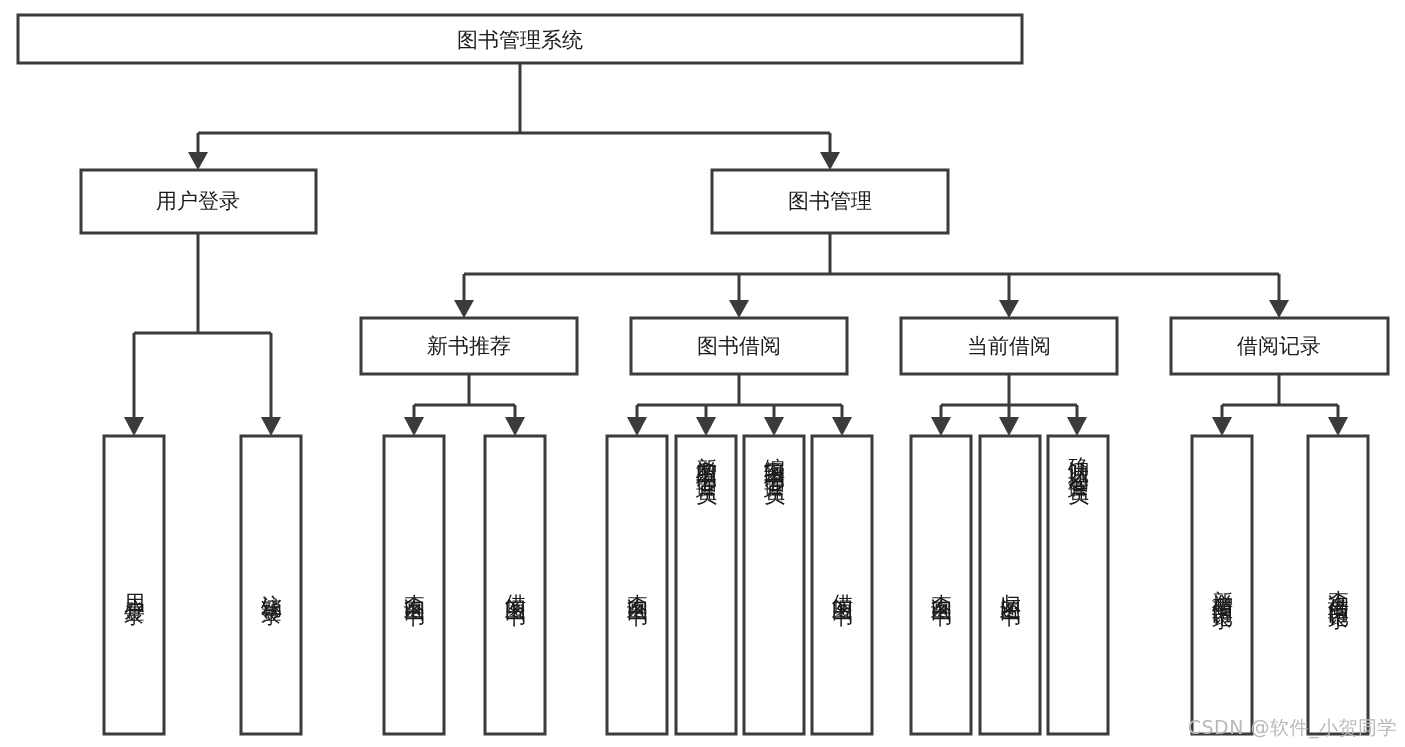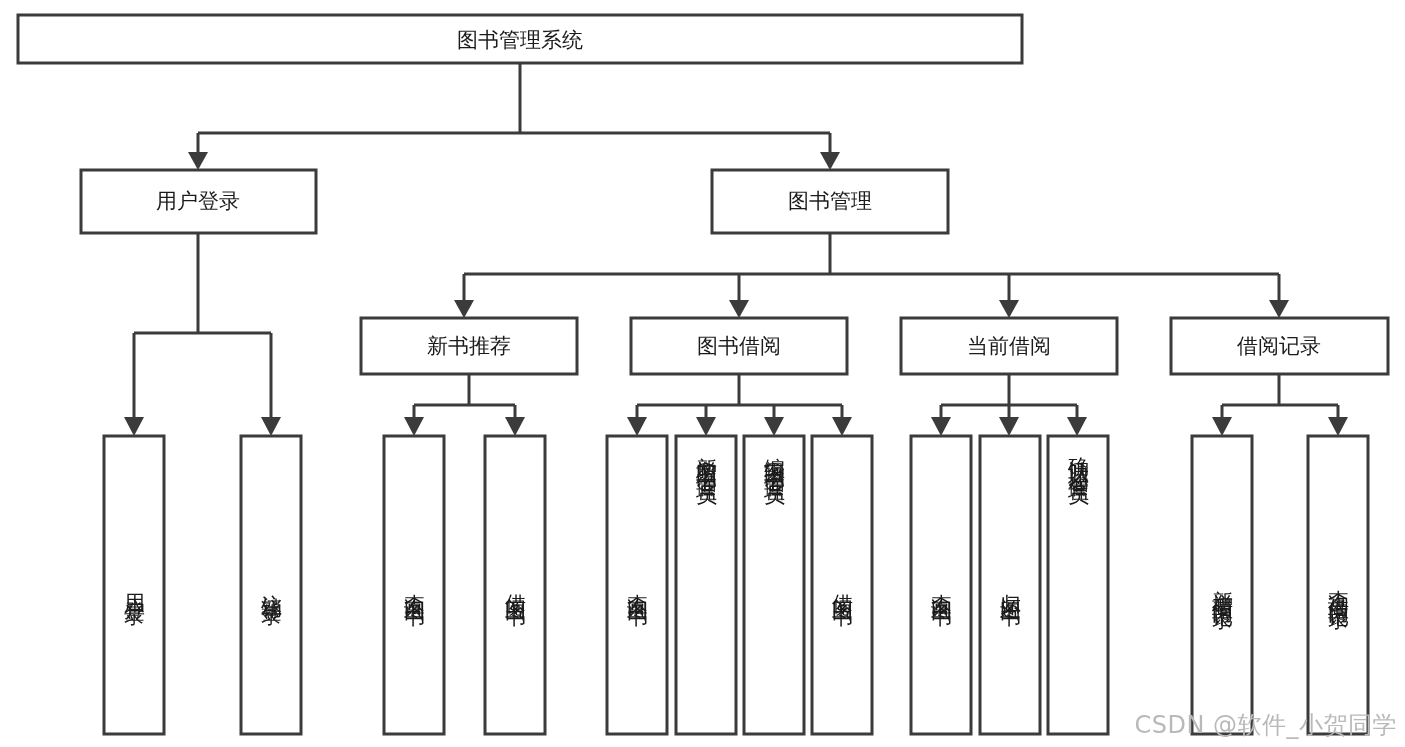--- a/index.html
+++ b/index.html
@@ -63,21 +63,21 @@
     stroke-linecap: butt;
   }
   .arrow-head {
     fill: #3b3b3b;
   }
   .watermark {
     position: absolute;
     right: 8px;
     bottom: 6px;
     font-family: "DejaVu Sans", "Liberation Sans", sans-serif;
-    font-size: 24px;
+    font-size: 19px;
     color: #b9b9b9;
     letter-spacing: 0.5px;
     white-space: nowrap;
     pointer-events: none;
     text-align: center;
   }
 </style>
 </head>
 <body>
 

